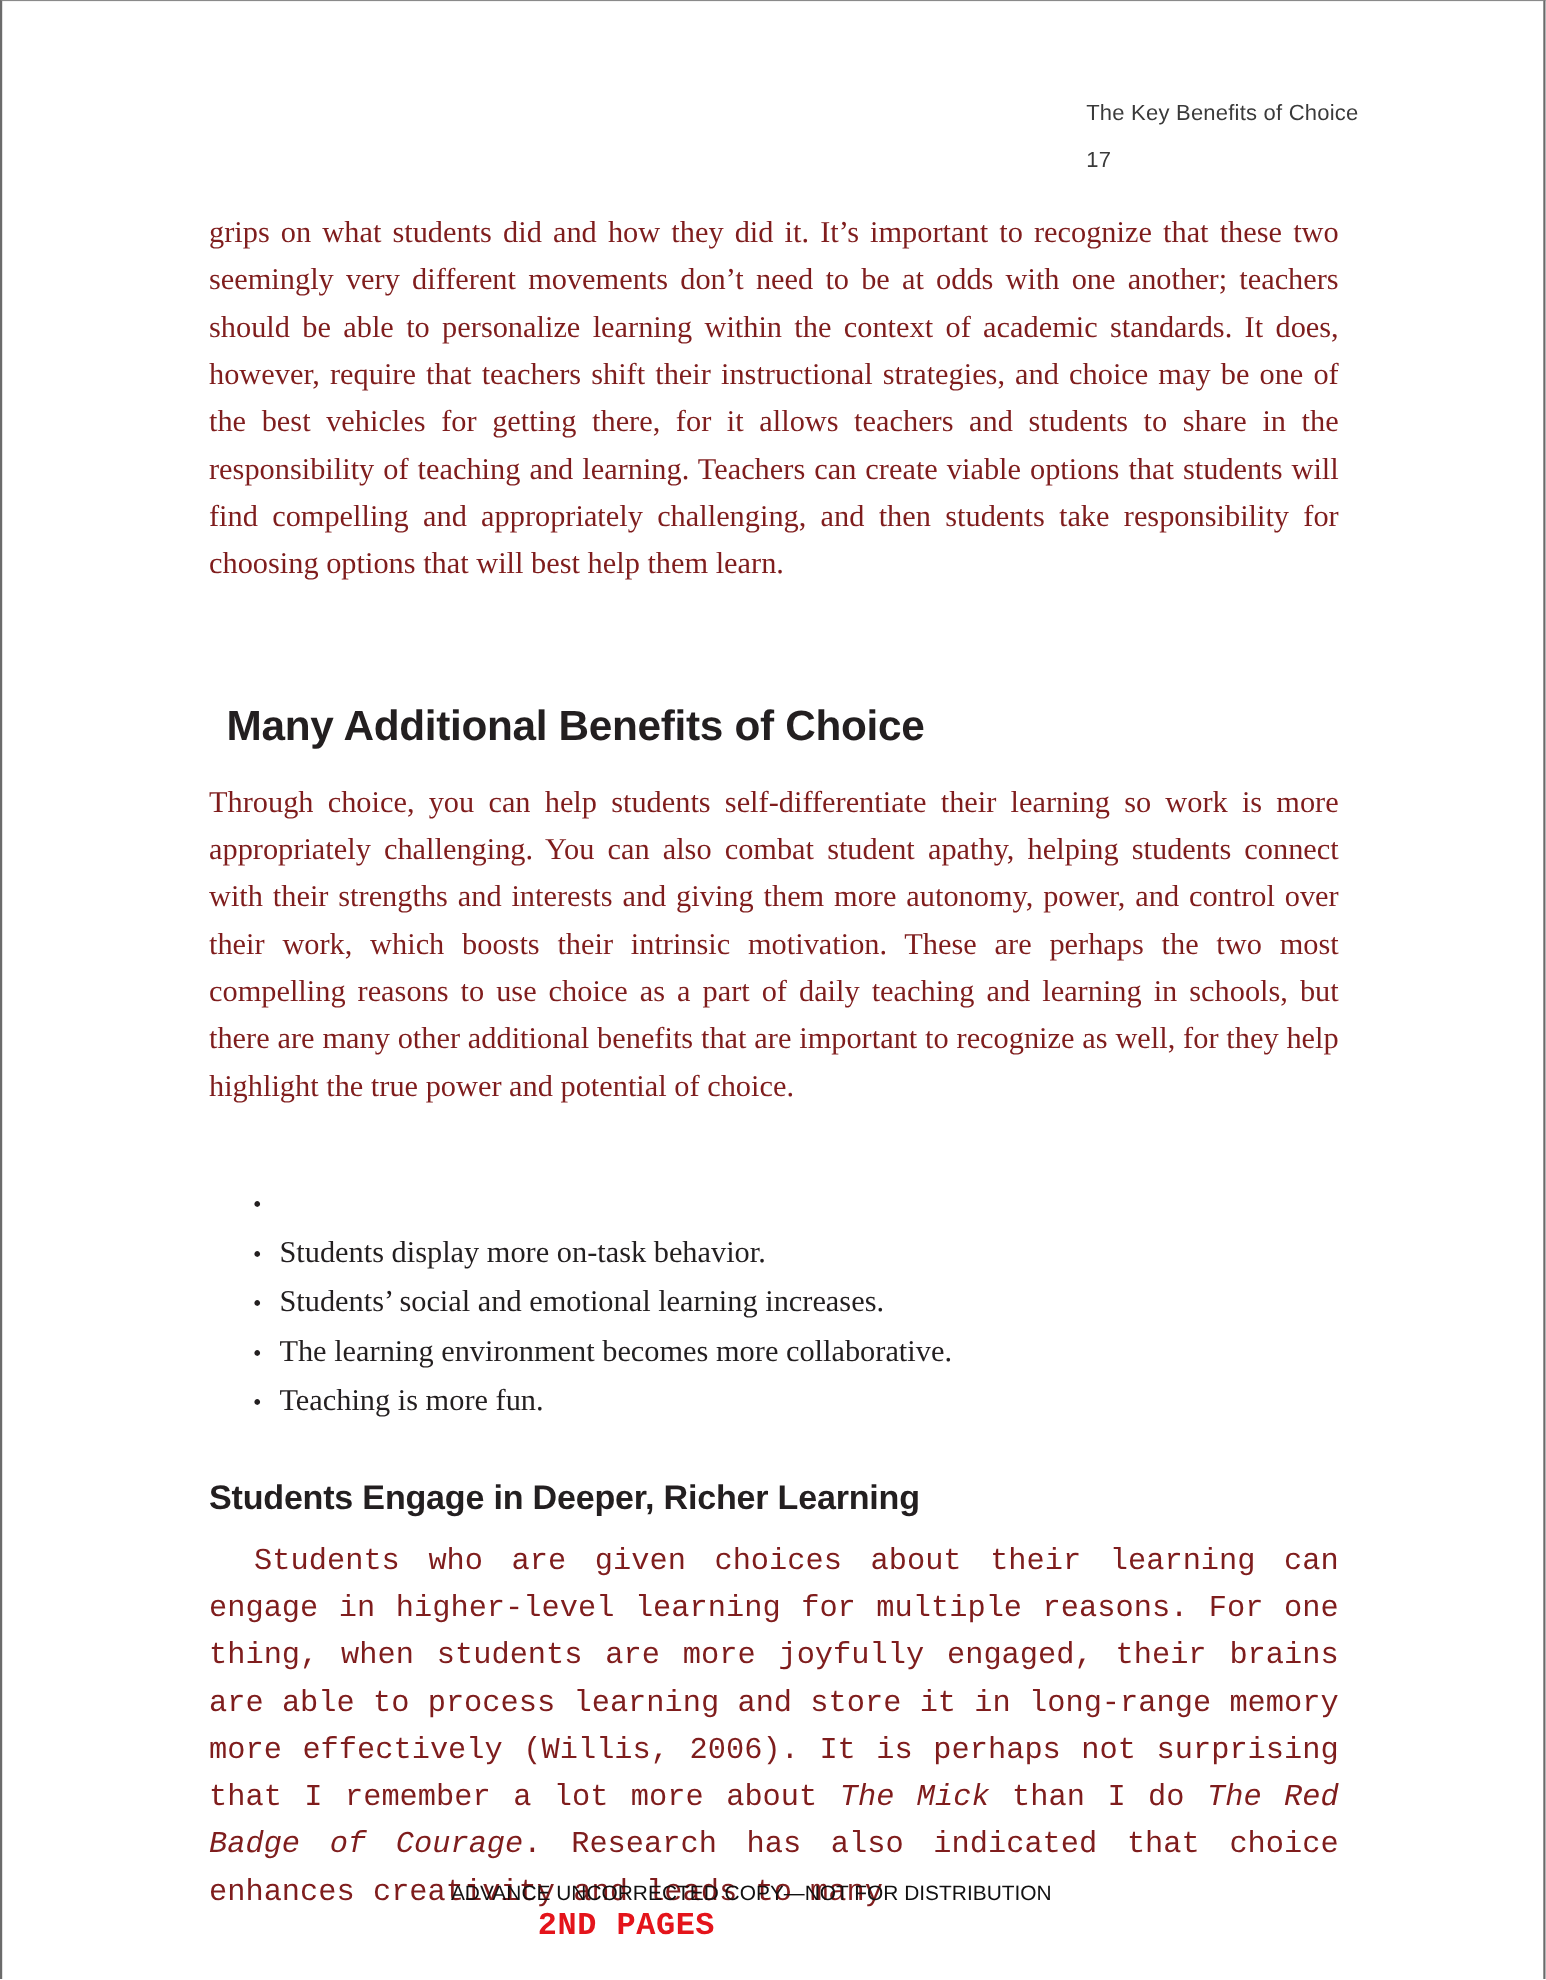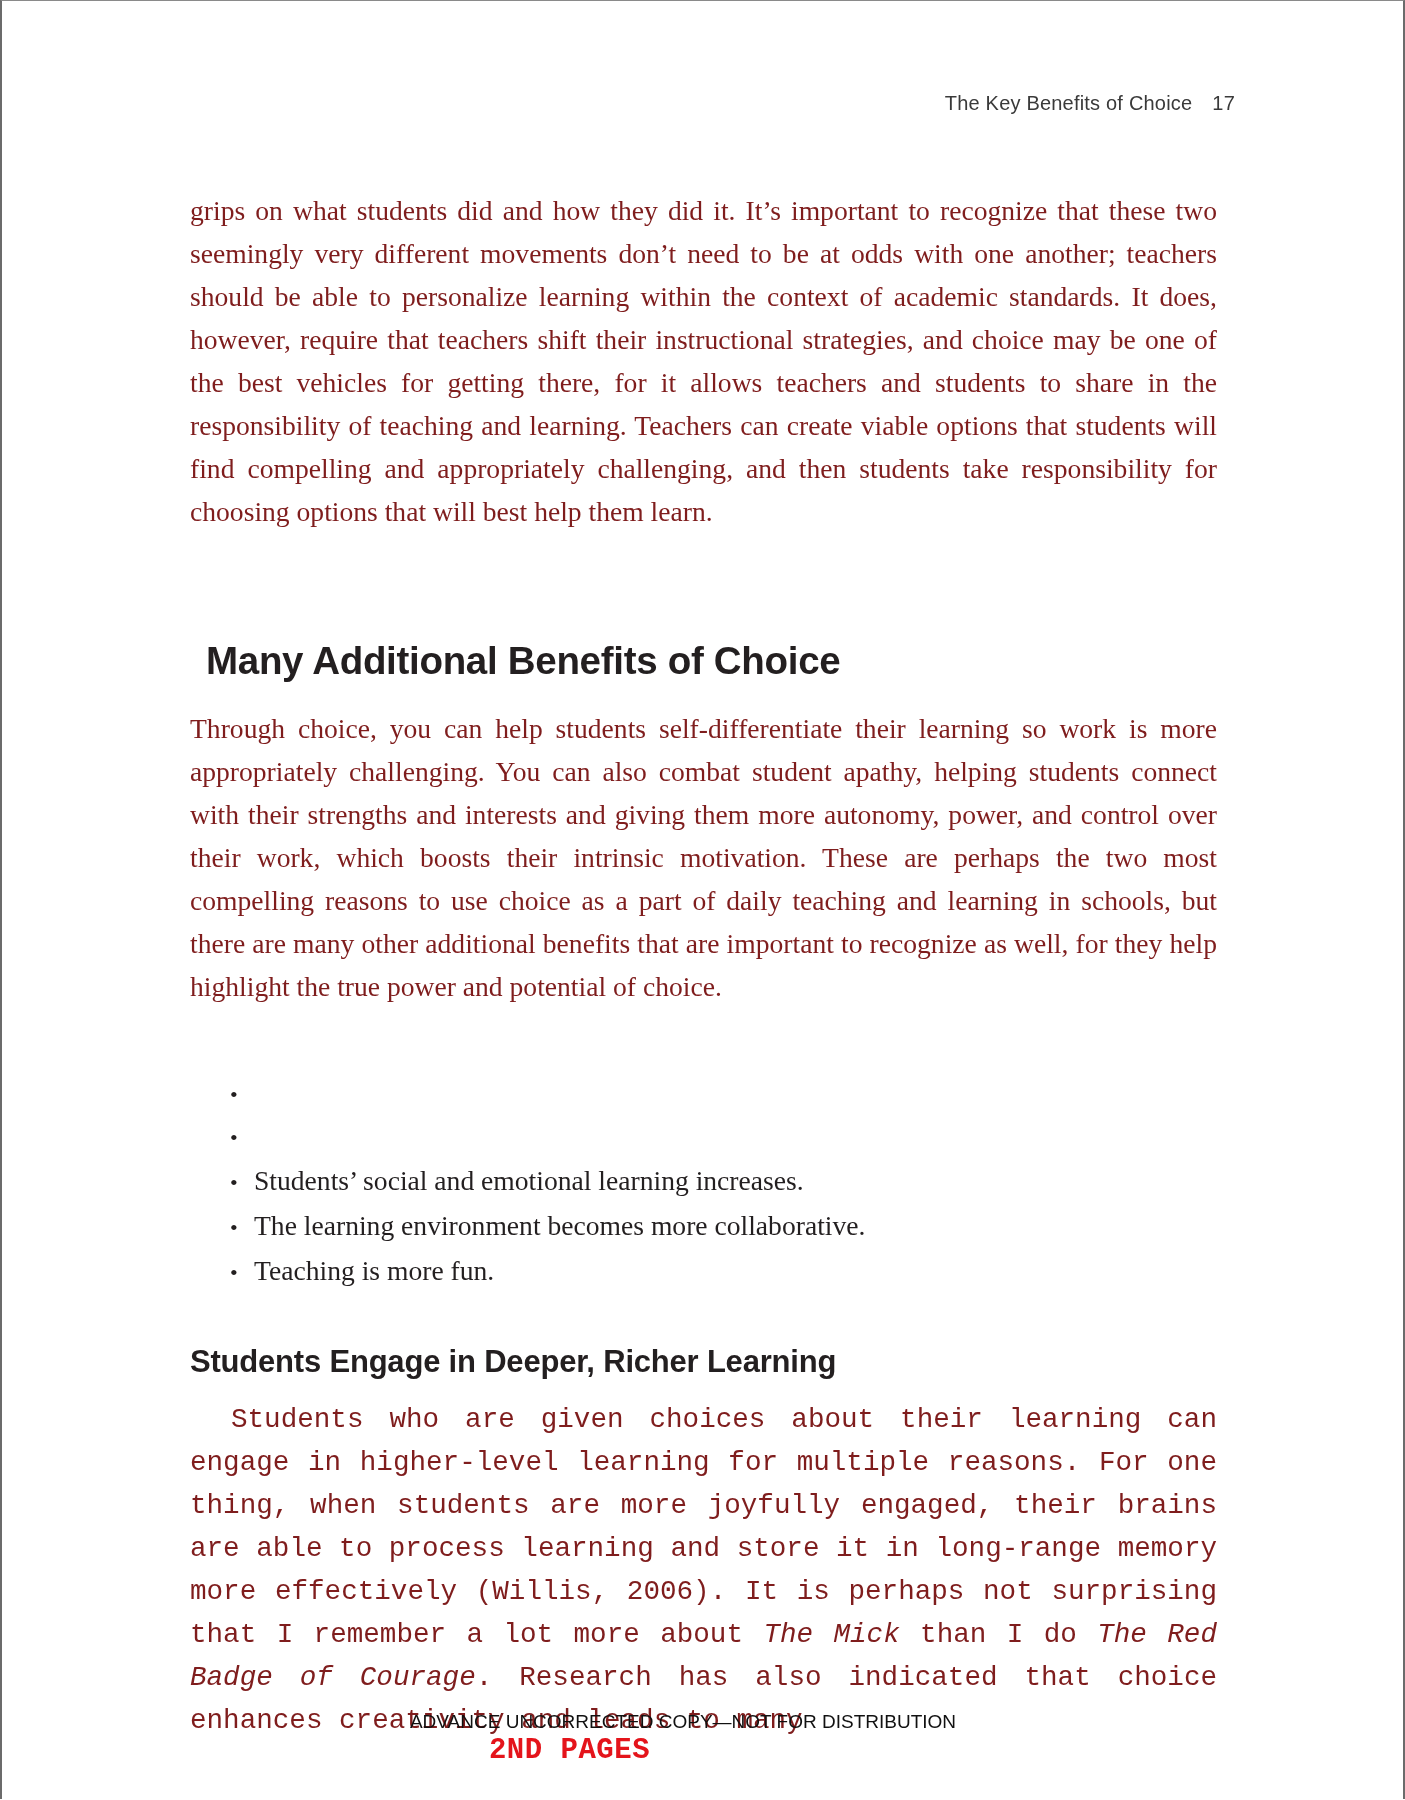--- a/index.html
+++ b/index.html
@@ -9,21 +9,21 @@
     width: 1401px; height: 1798px;
     border-left: 2px solid #6b6b6b;
     border-top: 1px solid #8a8a8a;
     border-right: 2px solid #6b6b6b;
     background: #fff;
   }
   .running-head {
     position: absolute; top: 91px; right: 168px;
     font-family: "Liberation Sans", sans-serif;
     font-size: 20px; color: #3a3a3a; letter-spacing: 0.2px;
-    display: flex; gap: 20px; align-items: baseline;
+    display: flex; gap: 20px; align-items: baseline; flex-direction: column;
   }
   .body-text {
     font-family: "Liberation Serif", serif;
     font-size: 27.6px;
     line-height: 43px;
     color: #7f1d1d;
     text-align: justify;
     margin: 0;
   }
   .block { position: absolute; left: 188px; width: 1027px; }
@@ -83,20 +83,21 @@
   <div class="block p2">
     <p class="body-text">Through choice, you can help students self-differentiate their learning so work is more appropriately challenging. You can also combat student apathy, helping students connect with their strengths and interests and giving them more autonomy, power, and control over their work, which boosts their intrinsic motivation. These are perhaps the two most compelling reasons to use choice as a part of daily teaching and learning in schools, but there are many other additional benefits that are important to recognize as well, for they help highlight the true power and potential of choice.</p>
   </div>
 
   <ul class="bullets">
     <li>
         <span class="dot">•</span>
       </li>
     <li>
         <span class="dot">•</span>
+        <span>Students display more on-task behavior.</span>
       </li>
     <li>
         <span class="dot">•</span>
         <span>Students’ social and emotional learning increases.</span>
       </li>
     <li>
         <span class="dot">•</span>
         <span>The learning environment becomes more collaborative.</span>
       </li>
     <li>

